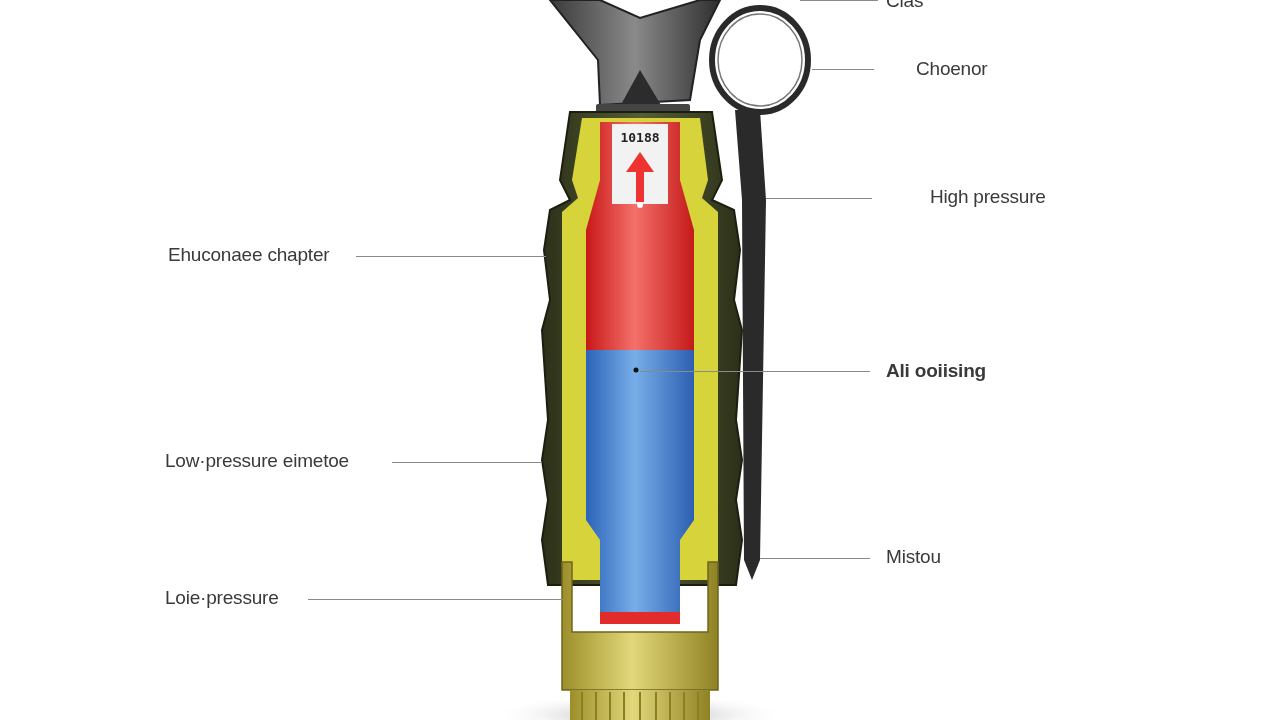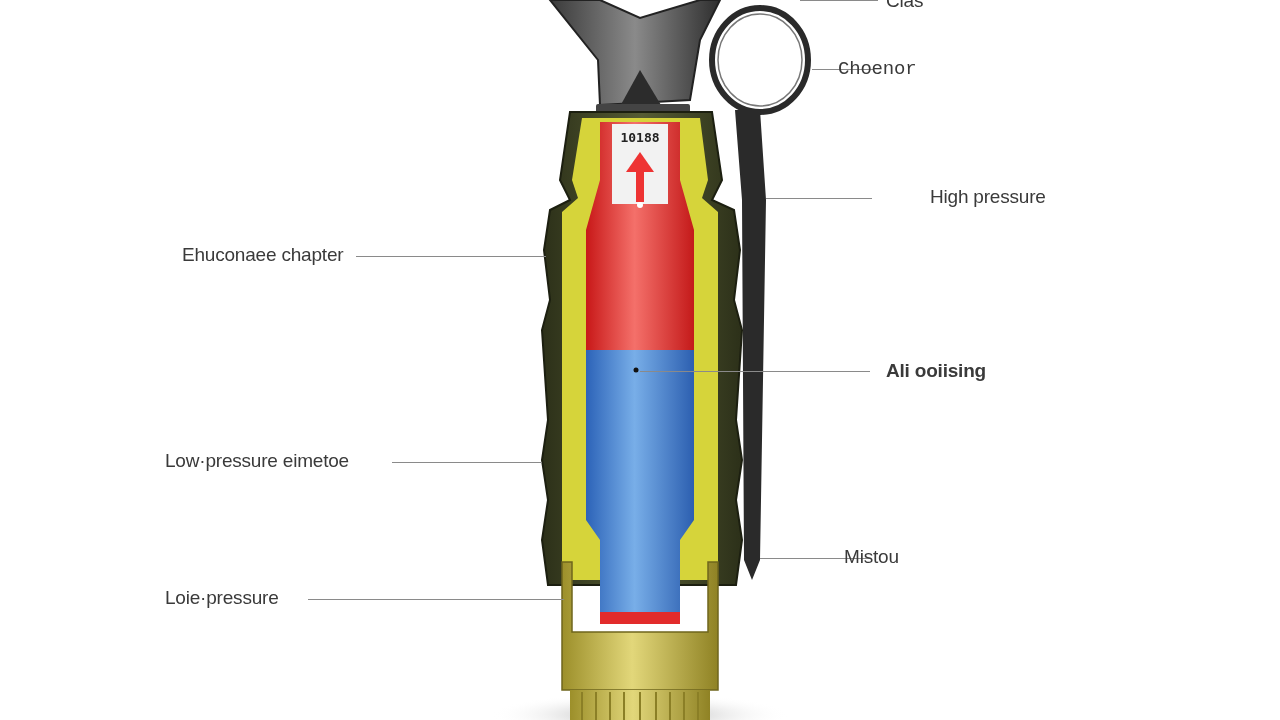--- a/index.html
+++ b/index.html
@@ -95,22 +95,22 @@
   <div class="leader" style="left:766px;top:198px;width:106px;"></div>
   <div class="leader" style="left:640px;top:371px;width:230px;"></div>
   <div class="leader" style="left:760px;top:558px;width:110px;"></div>
   
   <div class="leader" style="left:356px;top:256px;width:190px;"></div>
   <div class="leader" style="left:392px;top:462px;width:150px;"></div>
   <div class="leader" style="left:308px;top:599px;width:256px;"></div>
 
   
   <div class="label" style="left:886px;top:-10px;">Clas</div>
-  <div class="label" style="left:838px;top:58px;font-family:Liberation Mono, monospace;">Choenor</div>
+  <div class="label" style="left:916px;top:58px;">Choenor</div>
   <div class="label" style="left:886px;top:186px;margin-left:44px;">High pressure</div>
   <div class="label" style="left:886px;top:360px;font-weight:bold;">Ali ooiising</div>
-  <div class="label" style="left:844px;top:546px;">Mistou</div>
+  <div class="label" style="left:886px;top:546px;">Mistou</div>
 
   
-  <div class="label" style="left:182px;top:244px;">Ehuconaee chapter</div>
+  <div class="label" style="left:168px;top:244px;">Ehuconaee chapter</div>
   <div class="label" style="left:165px;top:450px;">Low·pressure eimetoe</div>
   <div class="label" style="left:165px;top:587px;">Loie·pressure</div>
 </div>
 
 </body></html>

